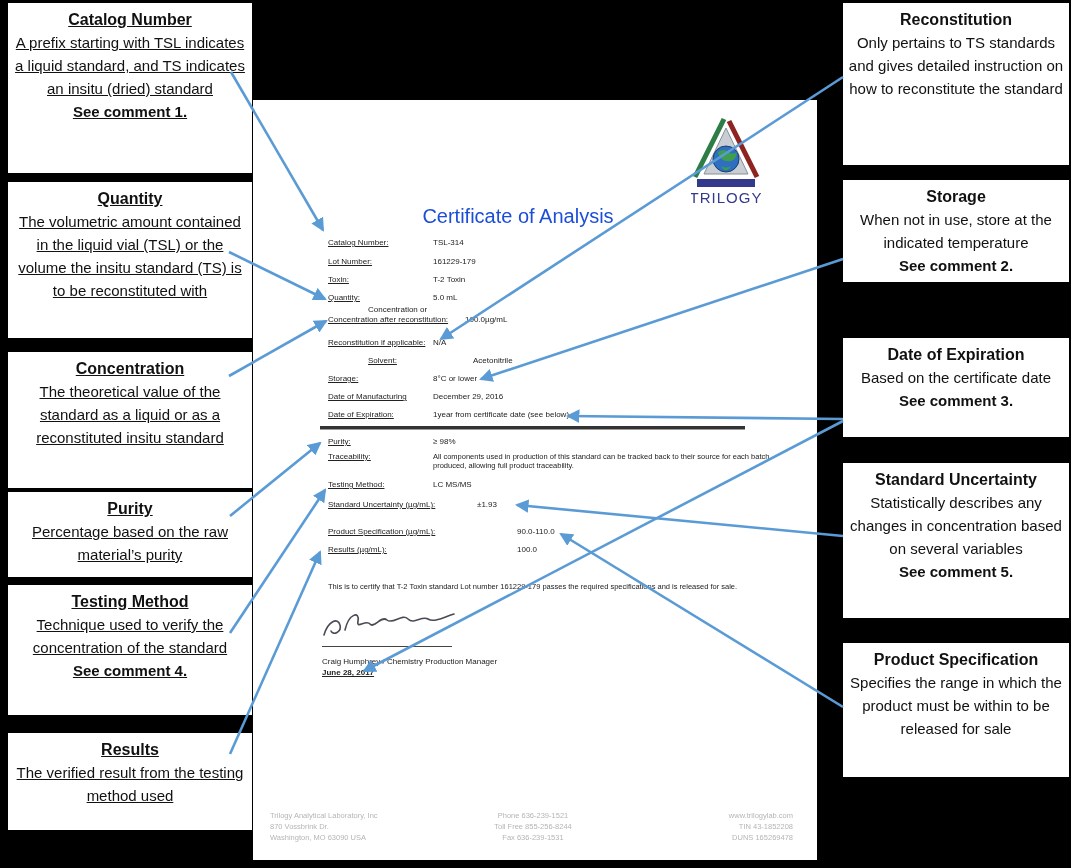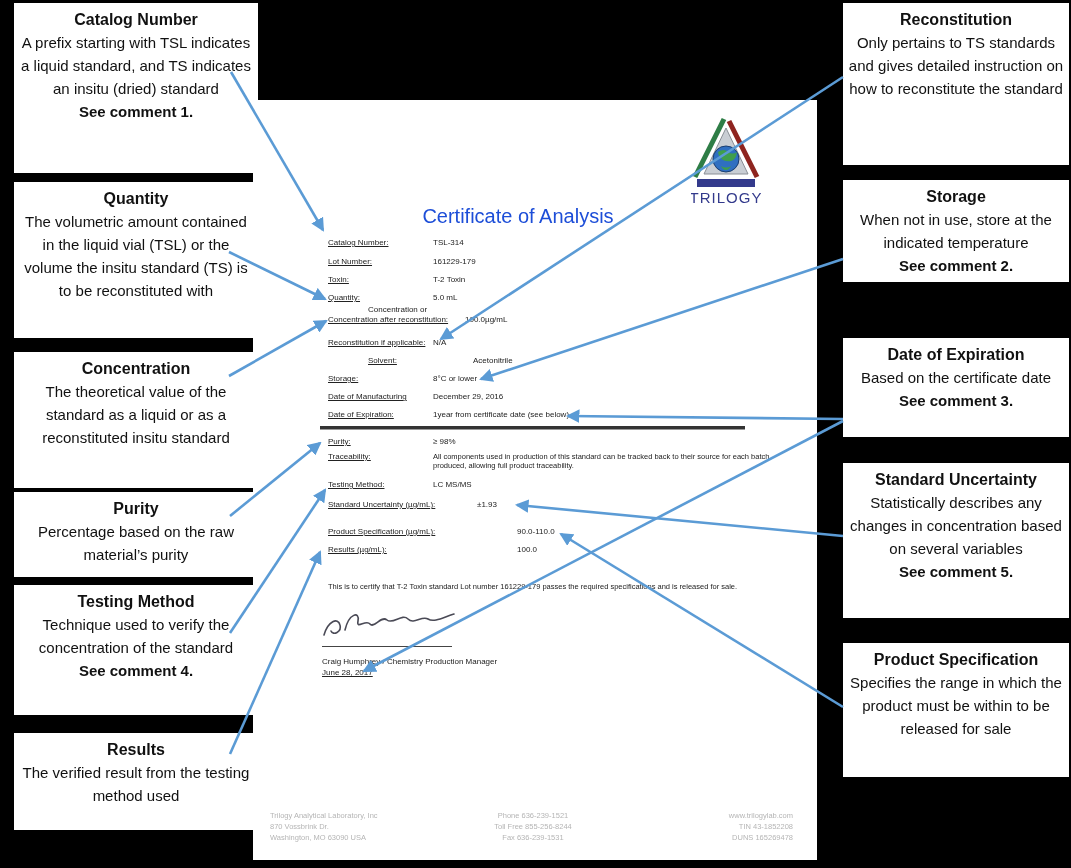--- a/index.html
+++ b/index.html
@@ -4,21 +4,21 @@
 <style>
   html,body{margin:0;padding:0;background:#000;}
   #canvas{position:relative;width:1071px;height:868px;background:#000;overflow:hidden;
           font-family:"Liberation Sans","DejaVu Sans",sans-serif;}
 
   
   .callout{position:absolute;background:#fff;color:#111;text-align:center;
            box-sizing:border-box;padding:5px 4px 2px 4px;font-size:15px;line-height:23px;}
   .callout .t{font-weight:bold;font-size:16px;}
   .callout .n{font-weight:bold;}
-  .lb{left:14px;width:244px;}
+  .lb{left:8px;width:244px;text-decoration:underline;}
   .rb{left:843px;width:226px;}
   #lb1{top:3px;height:170px;}
   #lb2{top:182px;height:156px;}
   #lb3{top:352px;height:136px;}
   #lb4{top:492px;height:85px;}
   #lb5{top:585px;height:130px;}
   #lb6{top:733px;height:97px;}
   #rb1{top:3px;height:162px;}
   #rb2{top:180px;height:102px;}
   #rb3{top:338px;height:99px;}
@@ -40,21 +40,21 @@
   #r5{top:205px;} #r5 .val{top:10px;}
   #r6{top:238px;} #r7{top:256px;margin-left:40px;} #r8{top:274px;} #r9{top:292px;} #r10{top:310px;}
   #divider{position:absolute;left:67px;top:326px;width:425px;height:3px;background:#333;
            border-bottom:1px solid #999;}
   #r11{top:337px;} #r13{top:380px;} #r14{top:400px;} #r15{top:427px;} #r16{top:445px;}
   #r12{top:352px;}
   #r12 .val{font-size:7.5px;line-height:9px;width:340px;white-space:normal;}
   #certify{position:absolute;left:75px;top:482px;width:440px;font-size:7.5px;color:#222;}
   #sig-line{position:absolute;left:69px;top:546px;width:130px;border-top:1px solid #444;}
   #signer{position:absolute;left:69px;top:557px;font-size:8px;color:#222;}
-  #sign-date{position:absolute;left:69px;top:568px;font-size:8px;color:#222;text-decoration:underline;}
+  #sign-date{position:absolute;left:69px;top:568px;font-size:8px;color:#222;text-decoration:underline;font-weight:bold;}
   #signature-svg{position:absolute;left:65px;top:505px;}
 
   
   .foot{position:absolute;top:710px;font-size:7.5px;line-height:11px;color:#b5b5b5;}
   #foot-left{left:17px;text-align:left;}
   #foot-center{left:180px;width:200px;text-align:center;}
   #foot-right{right:24px;text-align:right;}
 
   
   #logo{position:absolute;left:438px;top:16px;}

